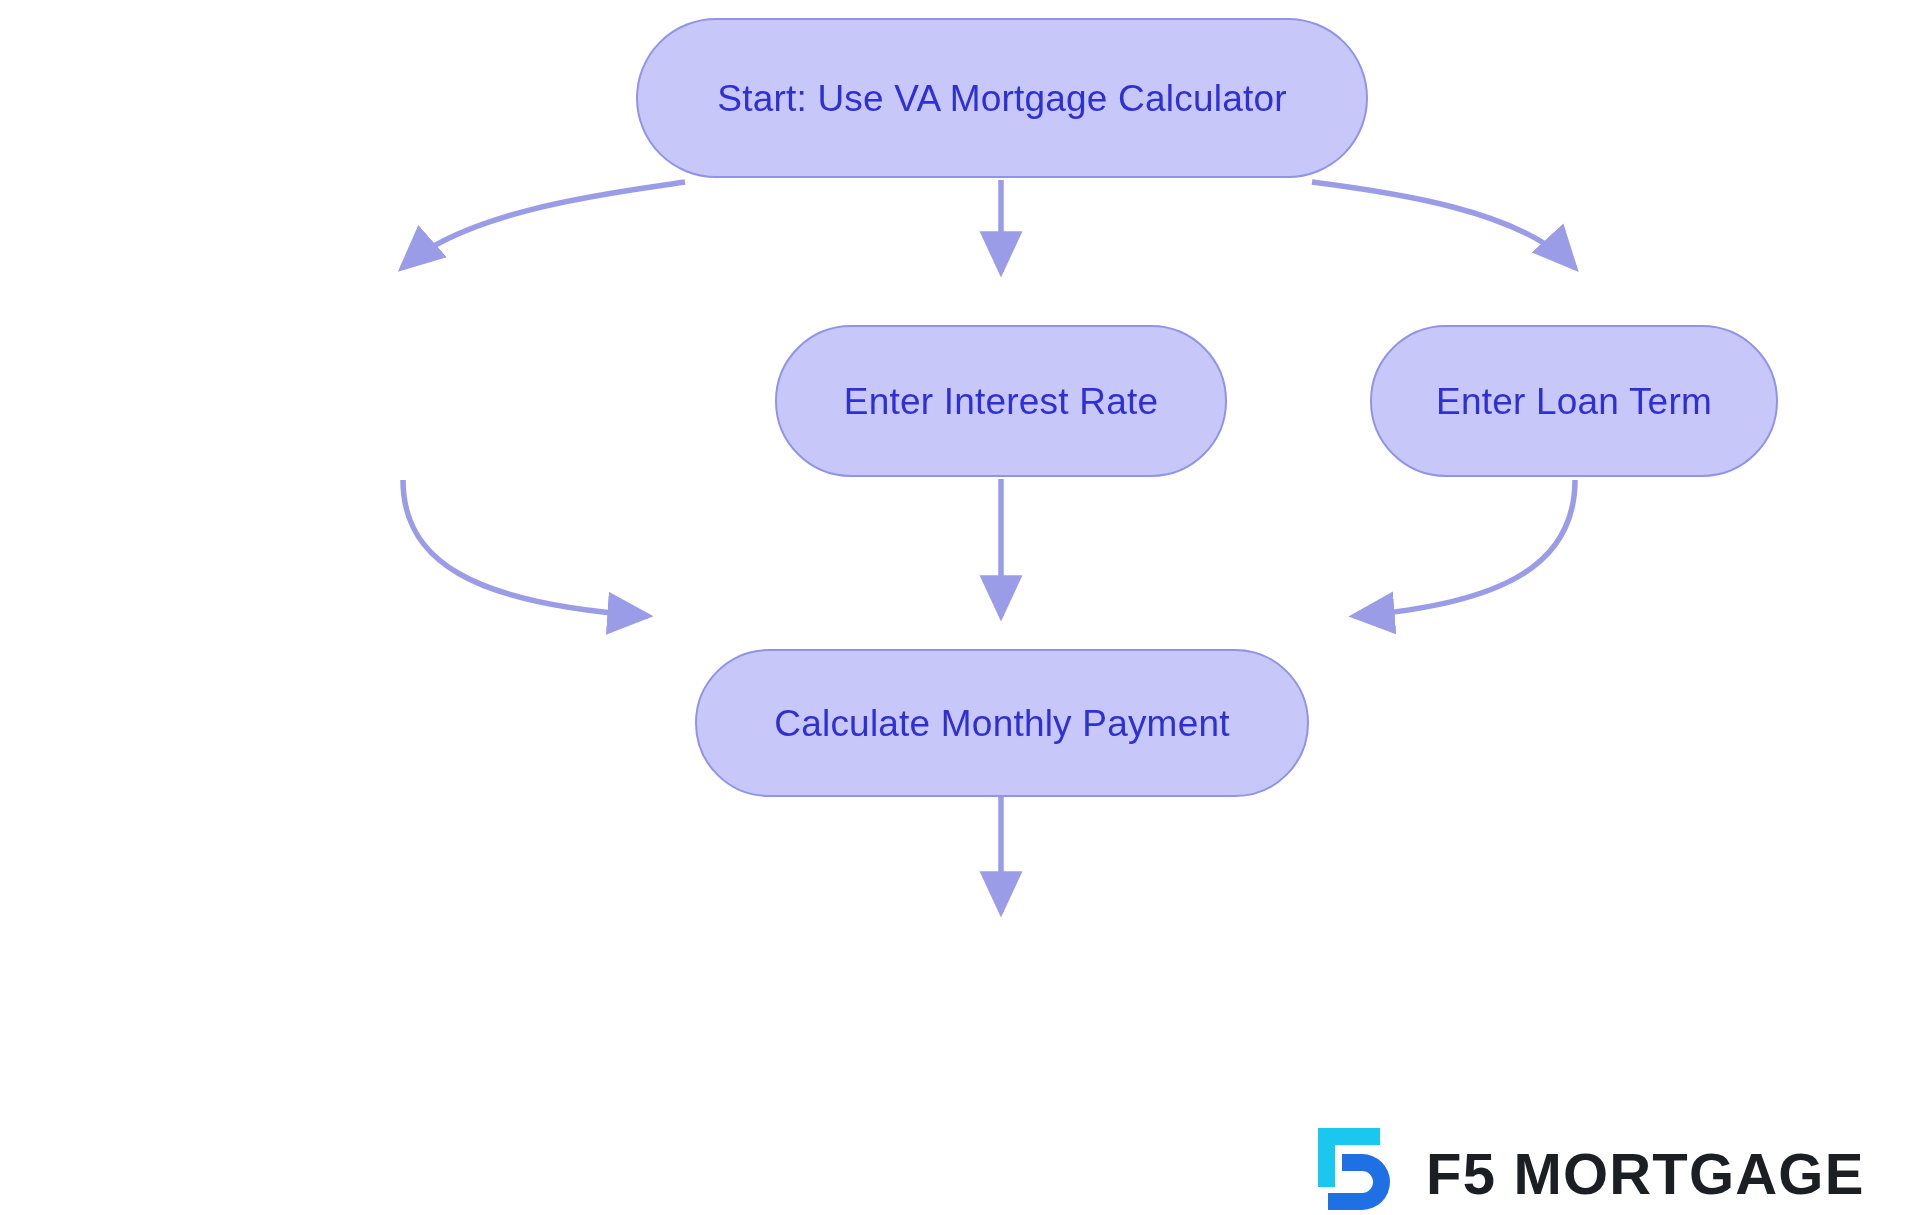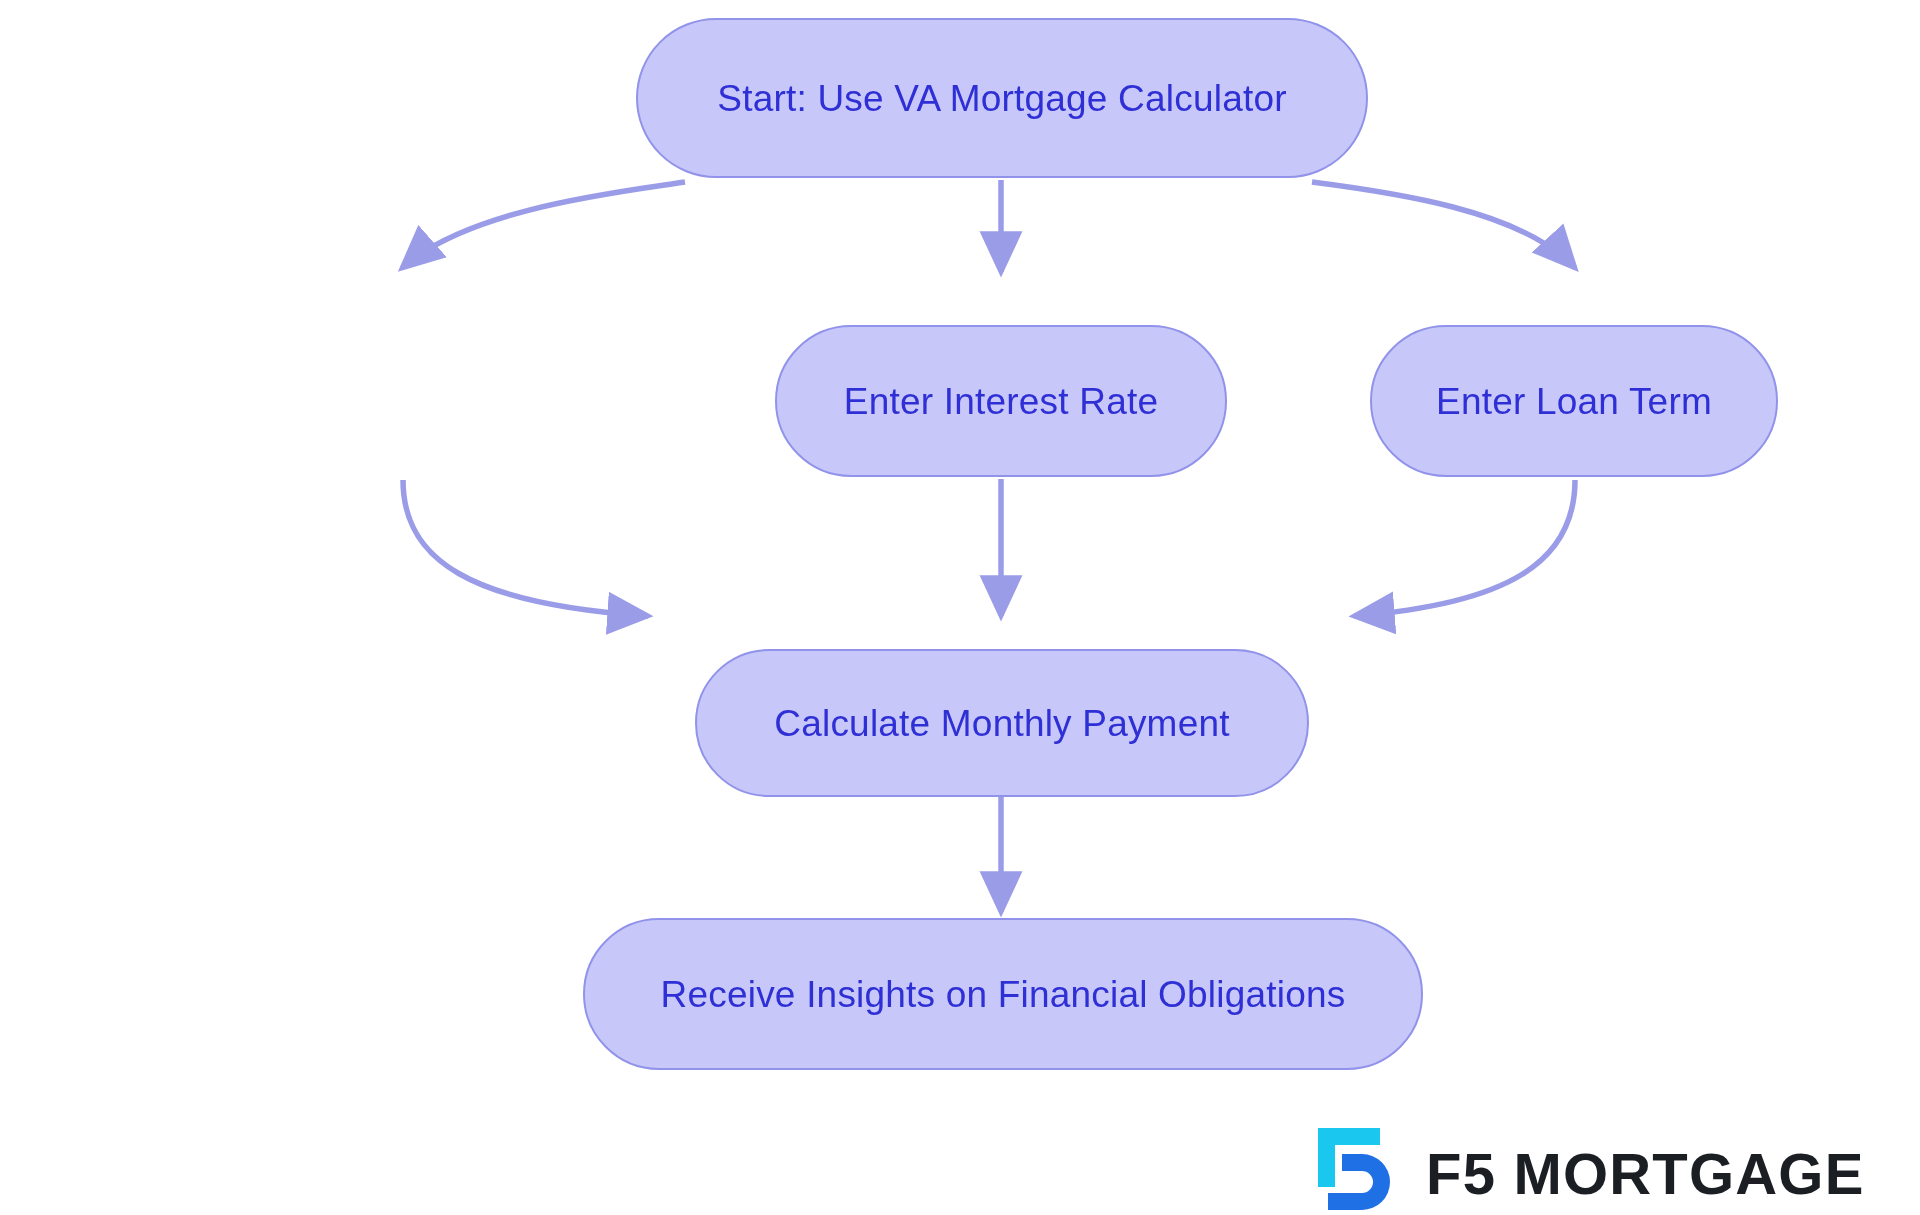--- a/index.html
+++ b/index.html
@@ -118,23 +118,20 @@
   </div>
 
   <div class="node" id="node-loan-term">
     <span class="nlabel">Enter Loan Term</span>
   </div>
 
   <div class="node" id="node-calculate">
     <span class="nlabel">Calculate Monthly Payment</span>
   </div>
 
-  <div class="node" id="node-insights">
-    <span class="nlabel">Receive Insights on Financial Obligations</span>
-  </div>
 
   <div id="logo">
     <svg id="logo-mark" viewBox="0 0 86 92">
 
       <path d="M0,0 H62 V17 H17 V59 H0 Z" fill="#1ac8ef"></path>
 
       <path d="M24,26 H44 A28,28 0 0 1 44,82 H10 V65 H44
                A11,11 0 0 0 44,43 H24 Z" fill="#1f6fe5"></path>
     </svg>
     <span id="logo-wordmark">F5 MORTGAGE</span>

